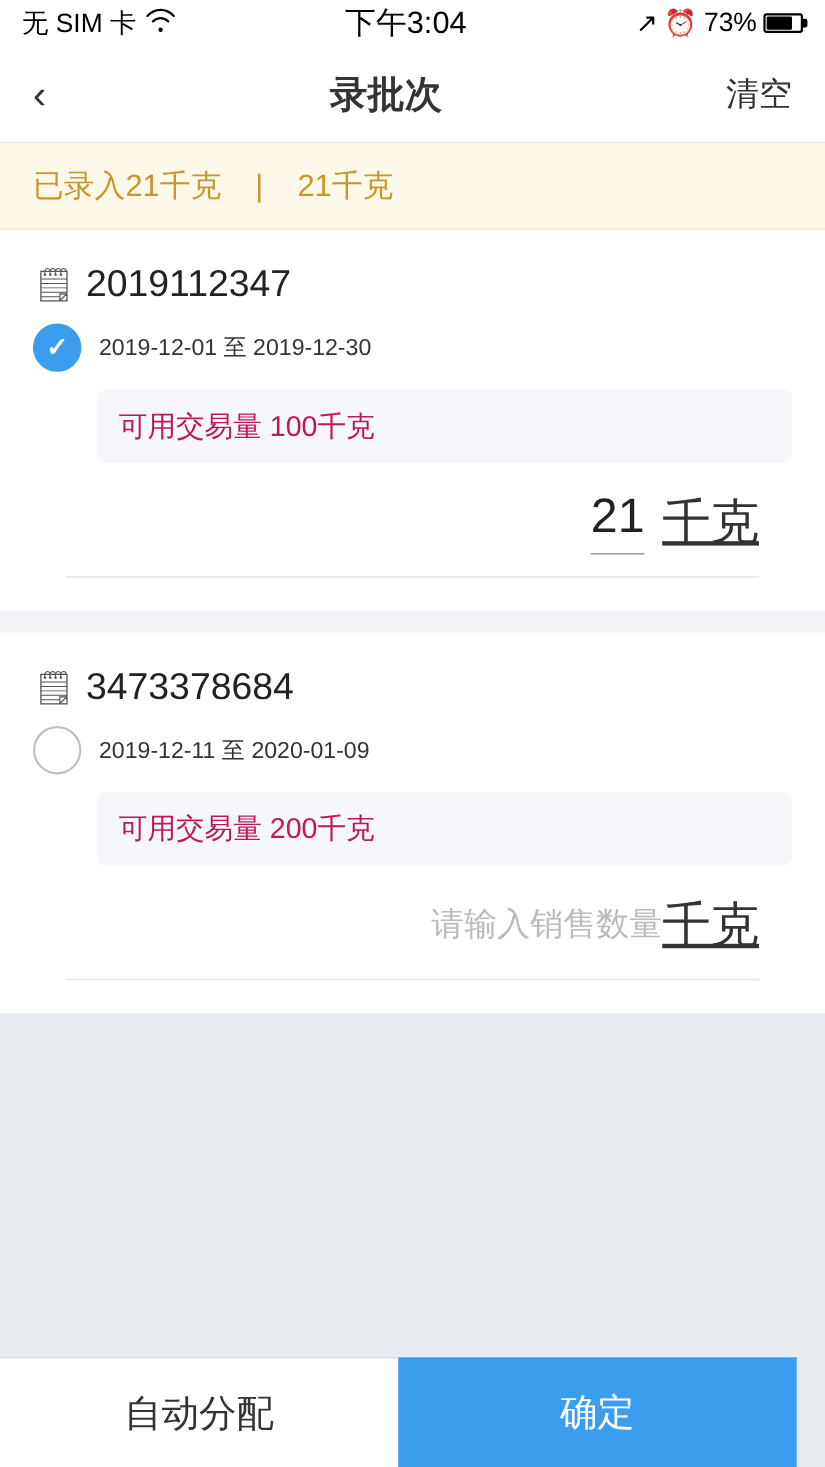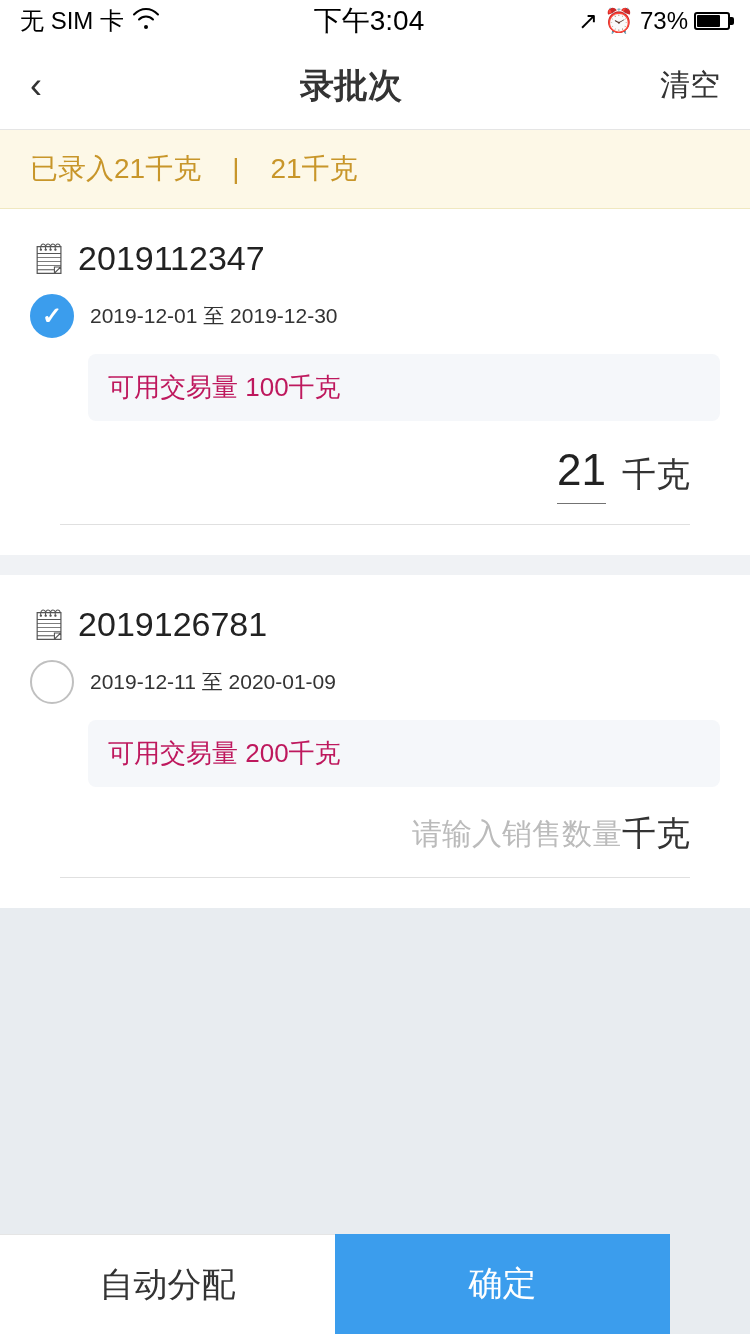--- a/index.html
+++ b/index.html
@@ -191,22 +191,23 @@
       padding: 24px 30px 0 30px;
       background: #fff;
     }
     .input-value {
       font-size: 44px;
       font-weight: 400;
       color: #222;
       margin-right: 16px;
     }
     .input-unit {
-      font-size: 34px;
-      color: #333;
+      font-size: 44px;
+      color: #333;
+      text-decoration: underline;
     }
     .input-underline {
       border-bottom: 1px solid #737373;
       padding-bottom: 8px;
     }
 
     .input-placeholder-row {
       display: flex;
       align-items: center;
       justify-content: flex-end;
@@ -233,21 +234,21 @@
       background: #e8ecf0;
       flex: 1;
       min-height: 480px;
     }
 
     
     .bottom-bar {
       position: fixed;
       bottom: 0;
       left: 0;
-      width: 670px;
+      width: 724px;
       height: 100px;
       display: flex;
       background: #fff;
       font-family: Liberation Mono, monospace;
     }
     .bottom-auto {
       flex: 1;
       display: flex;
       align-items: center;
       justify-content: center;
@@ -326,21 +327,21 @@
       <span class="input-value input-underline">21</span>
       <span class="input-unit">千克</span>
     </div>
     <div class="separator-line"></div>
     <div class="card-bottom-padding"></div>
   </div>
 
   <div class="card" style="margin-top:20px;">
     <div class="card-header">
       <span class="card-icon">🗒</span>
-      <span class="card-id">2019126781</span>
+      <span class="card-id">3473378684</span>
     </div>
     <div class="card-row">
       <div class="radio-circle"></div>
       <span class="date-range">2019-12-11 至 2020-01-09</span>
     </div>
     <div class="availability-box">可用交易量 200千克</div>
     <div class="input-placeholder-row">
       <span class="input-placeholder">请输入销售数量</span>
       <span class="input-unit">千克</span>
     </div>

